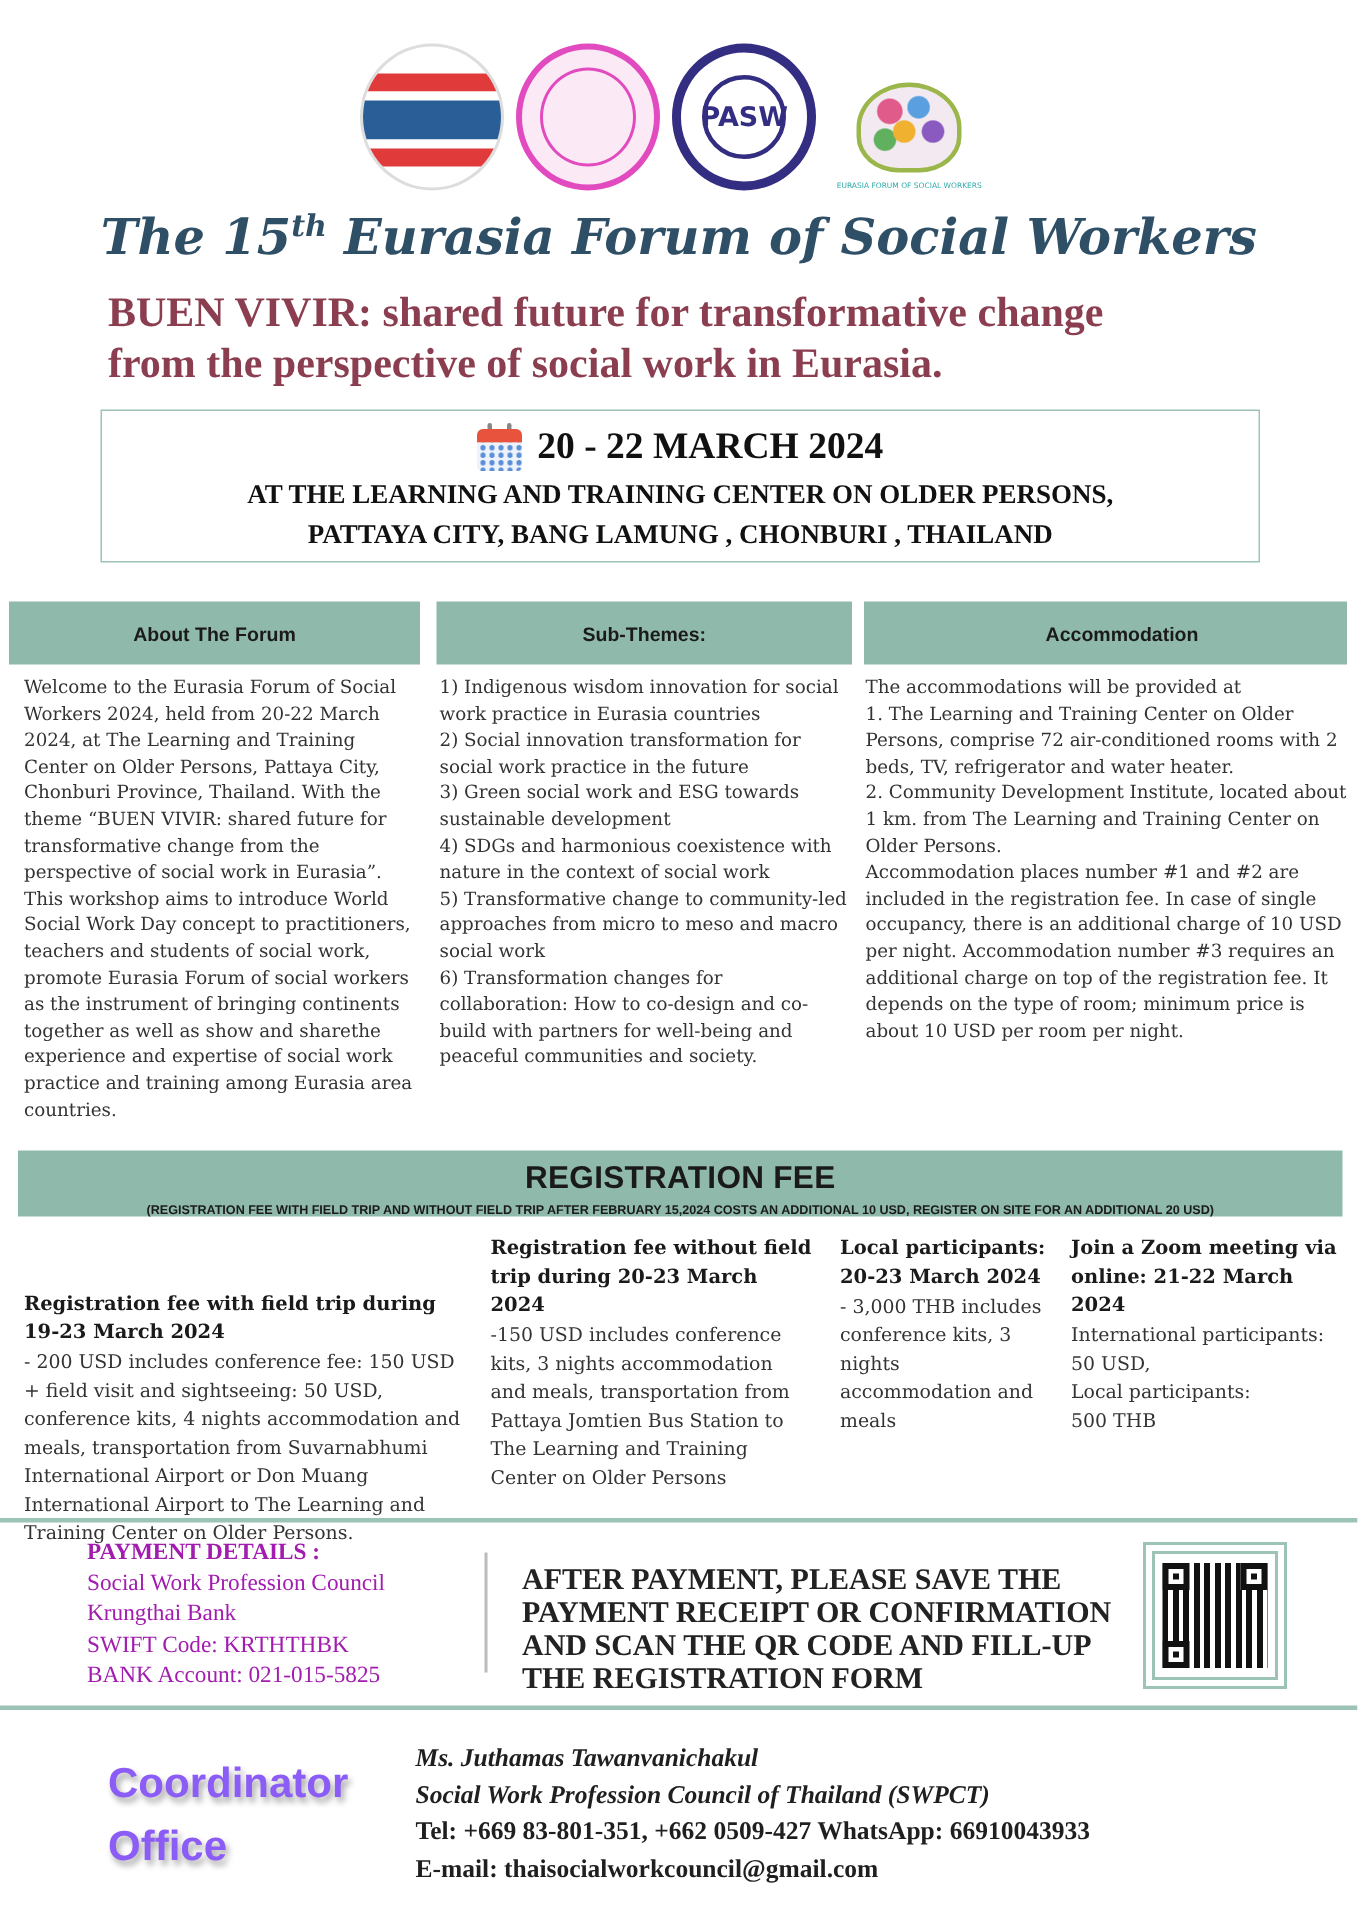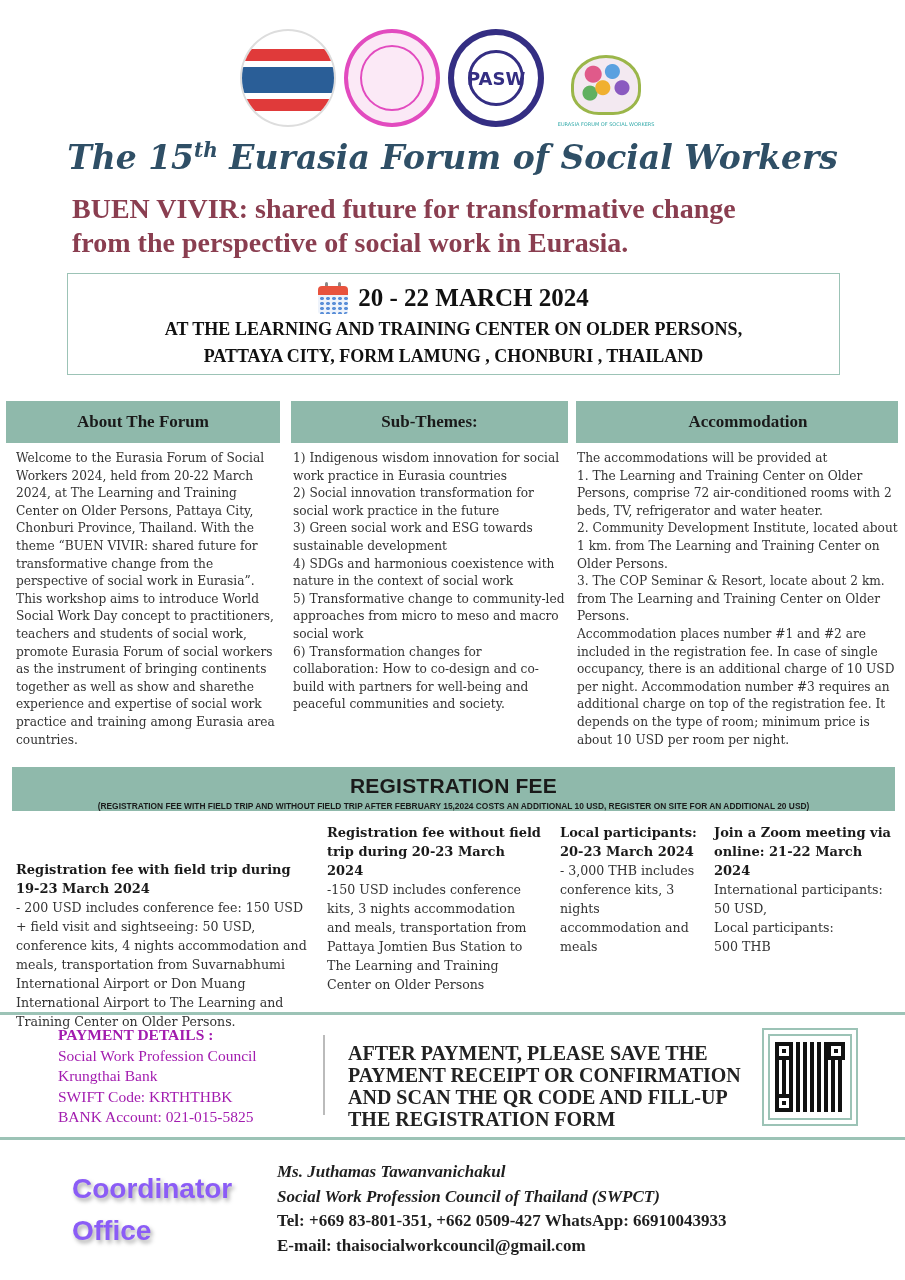--- a/index.html
+++ b/index.html
@@ -30,21 +30,21 @@
   .datebox { position: absolute; top: 273px; left: 67px; width: 773px; height: 102px; border: 1.5px solid #9cc3b6; text-align: center; }
   .date-line { margin-top: 8px; font-family: "Liberation Serif", serif; font-weight: bold; font-size: 25px; color: #111; display: flex; justify-content: center; align-items: center; gap: 10px; }
   .cal-icon { width: 30px; height: 32px; position: relative; display: inline-block; }
   .cal-icon .top { position: absolute; top: 4px; left: 0; width: 30px; height: 9px; background: #e8533e; border-radius: 4px 4px 0 0; }
   .cal-icon .body { position: absolute; top: 13px; left: 0; width: 30px; height: 19px; background: #eef3fb; border-radius: 0 0 3px 3px;
     background-image: radial-gradient(circle, #5b8fd8 1.6px, transparent 2px); background-size: 6px 5px; background-position: 1px 1px; }
   .cal-icon .ring { position: absolute; top: 0; width: 3px; height: 8px; background: #888; border-radius: 2px; }
   .cal-icon .ring.l { left: 7px; } .cal-icon .ring.r { left: 20px; }
   .venue { font-family: "Liberation Serif", serif; font-weight: bold; font-size: 18px; line-height: 27px; color: #111; margin-top: 2px; }
 
-  .col-head { position: absolute; top: 401px; height: 42px; background: #8fb9ab; display: flex; align-items: center; justify-content: center; font-family: Liberation Serif, serif; font-weight: bold; font-size: 17px; color: #1a1a1a; }
+  .col-head { position: absolute; top: 401px; height: 42px; background: #8fb9ab; display: flex; align-items: center; justify-content: center; font-family: Liberation Sans, sans-serif; font-weight: bold; font-size: 13px; color: #1a1a1a; }
   .col-text { position: absolute; top: 450px; font-family: "DejaVu Serif", serif; font-size: 12.2px; line-height: 17.6px; color: #333; }
   .col-text p { margin: 0; }
 
   .reg-bar { position: absolute; top: 767px; left: 12px; width: 883px; height: 44px; background: #8fb9ab; text-align: center; }
   .reg-title { font-family: "Liberation Sans", sans-serif; font-weight: bold; font-size: 21px; color: #1a1a1a; margin-top: 7px; letter-spacing: 0.2px; }
   .reg-note { font-family: "Liberation Sans", sans-serif; font-weight: bold; font-size: 8.4px; color: #1a1a1a; margin-top: 3px; }
 
   .fee { position: absolute; top: 825px; font-family: "DejaVu Serif", serif; font-size: 12.6px; line-height: 19px; color: #333; }
   .fee .fh { font-weight: bold; color: #1a1a1a; font-size: 13px; }
 
@@ -100,21 +100,21 @@
     <span class="cal-icon">
         <span class="ring l"></span>
         <span class="ring r"></span>
         <span class="top"></span>
         <span class="body"></span>
       </span>
     <span>20 - 22 MARCH 2024</span>
   </div>
   <div class="venue">
     <div>AT THE LEARNING AND TRAINING CENTER ON OLDER PERSONS,</div>
-    <div>PATTAYA CITY, FORM LAMUNG , CHONBURI , THAILAND</div>
+    <div>PATTAYA CITY, BANG LAMUNG , CHONBURI , THAILAND</div>
   </div>
 </div>
 
 <div class="col-head" style="left:6px;width:274px;">About The Forum</div>
 <div class="col-text" style="left:16px;width:262px;">Welcome to the Eurasia Forum of Social Workers 2024, held from 20-22 March 2024, at The Learning and Training Center on Older Persons, Pattaya City, Chonburi Province, Thailand. With the theme “BUEN VIVIR: shared future for transformative change from the perspective of social work in Eurasia”. This workshop aims to introduce World Social Work Day concept to practitioners, teachers and students of social work, promote Eurasia Forum of social workers as the instrument of bringing continents together as well as show and sharethe experience and expertise of social work practice and training among Eurasia area countries.</div>
 
 <div class="col-head" style="left:291px;width:277px;">Sub-Themes:</div>
 <div class="col-text" style="left:293px;width:275px;">
   <p>1) Indigenous wisdom innovation for social work practice in Eurasia countries</p>
   <p>2) Social innovation transformation for social work practice in the future</p>
@@ -122,21 +122,20 @@
   <p>4) SDGs and harmonious coexistence with nature in the context of social work</p>
   <p>5) Transformative change to community-led approaches from micro to meso and macro social work</p>
   <p>6) Transformation changes for collaboration: How to co-design and co-build with partners for well-being and peaceful communities and society.</p>
 </div>
 
 <div class="col-head" style="left:576px;width:322px;padding-left:22px;">Accommodation</div>
 <div class="col-text" style="left:577px;width:322px;">
   <p>The accommodations will be provided at</p>
   <p>1. The Learning and Training Center on Older Persons, comprise 72 air-conditioned rooms with 2 beds, TV, refrigerator and water heater.</p>
   <p>2. Community Development Institute, located about 1 km. from The Learning and Training Center on Older Persons.</p>
-  <p>3. The COP Seminar &amp; Resort, locate about 2 km. from The Learning and Training Center on Older Persons.</p>
   <p>Accommodation places number #1 and #2 are included in the registration fee. In case of single occupancy, there is an additional charge of 10 USD per night. Accommodation number #3 requires an additional charge on top of the registration fee. It depends on the type of room; minimum price is about 10 USD per room per night.</p>
 </div>
 
 <div class="reg-bar">
   <div class="reg-title">REGISTRATION FEE</div>
   <div class="reg-note">(REGISTRATION FEE WITH FIELD TRIP AND WITHOUT FIELD TRIP AFTER FEBRUARY 15,2024 COSTS AN ADDITIONAL 10 USD, REGISTER ON SITE FOR AN ADDITIONAL 20 USD)</div>
 </div>
 
 <div class="fee" style="left:16px;width:300px;margin-top:35px;">
   <div class="fh">Registration fee with field trip during 19-23 March 2024</div>

